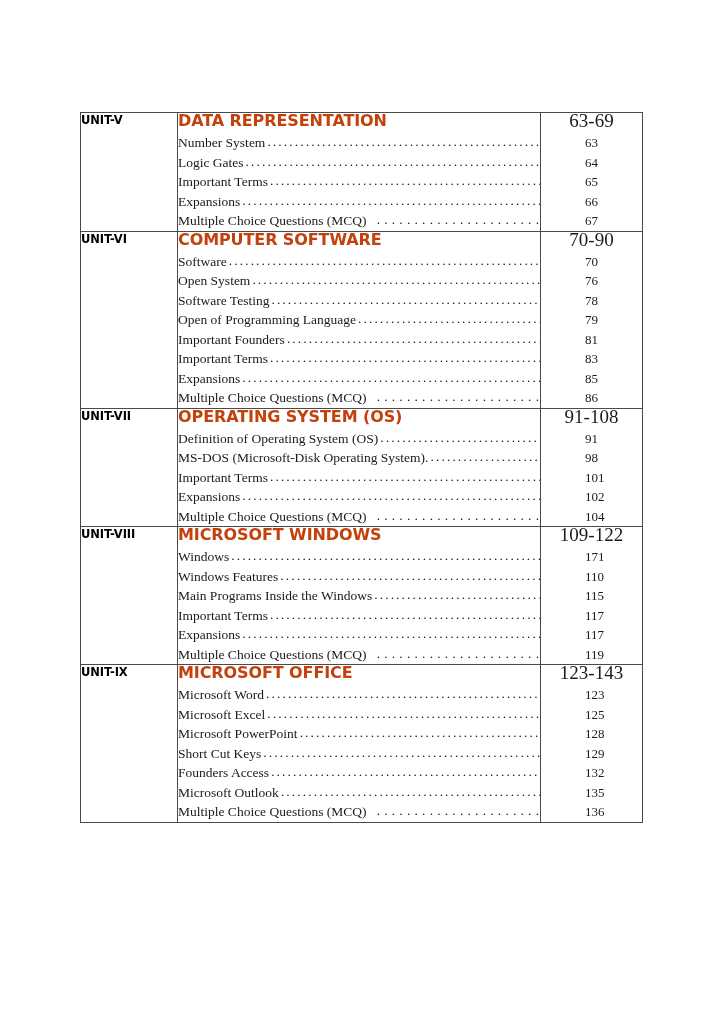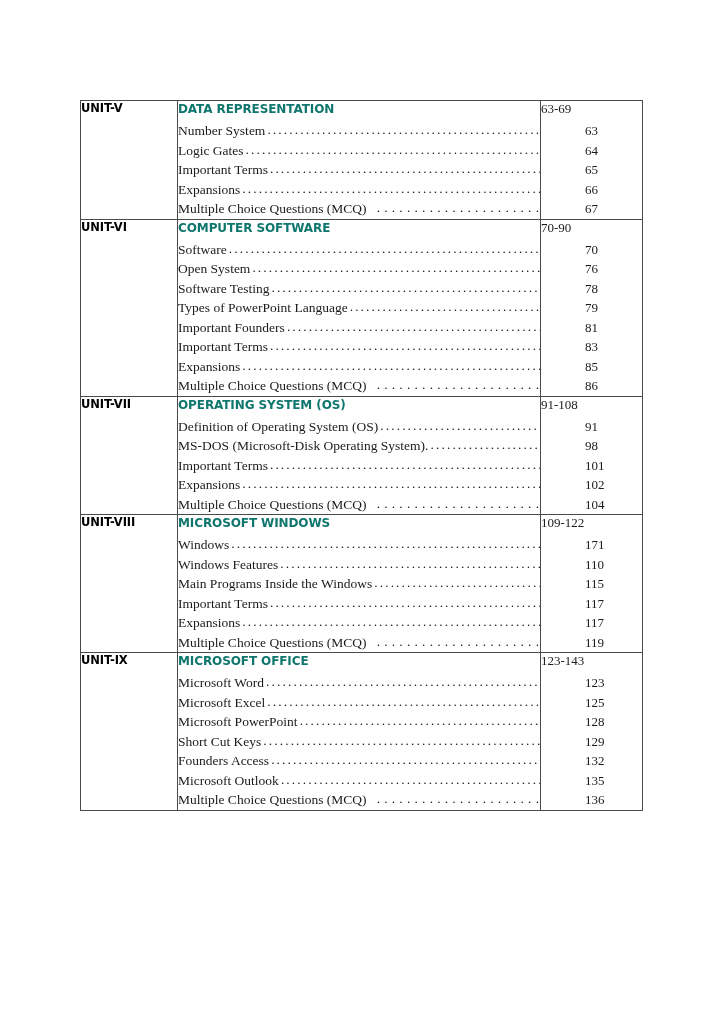--- a/index.html
+++ b/index.html
@@ -10,21 +10,21 @@
   body {
     width: 724px;
     height: 1024px;
     position: relative;
     font-family: "Liberation Serif", "DejaVu Serif", serif;
     -webkit-font-smoothing: antialiased;
   }
 
   .page {
     position: absolute;
-    left: 0; top: 0;
+    left: 0; top: 12px;
     width: 724px;
     height: 852px;
     background: #ffffff;
     overflow: hidden;
   }
 
   .toc-table {
     position: absolute;
     left: 80px;
     top: 100px;
@@ -57,23 +57,23 @@
     white-space: nowrap;
   }
 
   
   .entries-cell {
     padding: 8px 8px 9px 10px;
   }
   .section-heading {
     font-family: "DejaVu Sans", "Liberation Sans", sans-serif;
     font-weight: bold;
-    font-size: 12px;
+    font-size: 16px;
     letter-spacing: -0.1px;
-    color: #0f766e;
+    color: #c2410c;
     line-height: 16px;
     margin-bottom: 4px;
     white-space: nowrap;
   }
   .entry {
     display: flex;
     align-items: flex-end;
     font-family: "Liberation Serif", "DejaVu Serif", serif;
     font-size: 13.5px;
     line-height: 19.5px;
@@ -100,24 +100,25 @@
     letter-spacing: 4.2px;
     padding-left: 10px;
   }
 
   
   .pages-cell {
     padding: 8px 0 9px 9px;
   }
   .page-head {
     font-family: "Liberation Serif", "DejaVu Serif", serif;
-    font-size: 13px;
+    font-size: 19px;
     line-height: 16px;
     color: #1a1a1a;
     margin-bottom: 4px;
+    text-align: center;
   }
   .page-num {
     font-family: "Liberation Serif", "DejaVu Serif", serif;
     font-size: 13px;
     line-height: 19.5px;
     color: #1a1a1a;
     margin-left: 44px;
   }
 </style>
 </head>
@@ -179,21 +180,21 @@
             </div>
             <div class="entry">
               <span class="entry-text">Open System</span>
               <span class="entry-dots" aria-hidden="true">.........................................................................................</span>
             </div>
             <div class="entry">
               <span class="entry-text">Software Testing</span>
               <span class="entry-dots" aria-hidden="true">.........................................................................................</span>
             </div>
             <div class="entry">
-              <span class="entry-text">Types of PowerPoint Language</span>
+              <span class="entry-text">Open of Programming Language</span>
               <span class="entry-dots" aria-hidden="true">.........................................................................................</span>
             </div>
             <div class="entry">
               <span class="entry-text">Important Founders</span>
               <span class="entry-dots" aria-hidden="true">.........................................................................................</span>
             </div>
             <div class="entry">
               <span class="entry-text">Important Terms</span>
               <span class="entry-dots" aria-hidden="true">.........................................................................................</span>
             </div>

